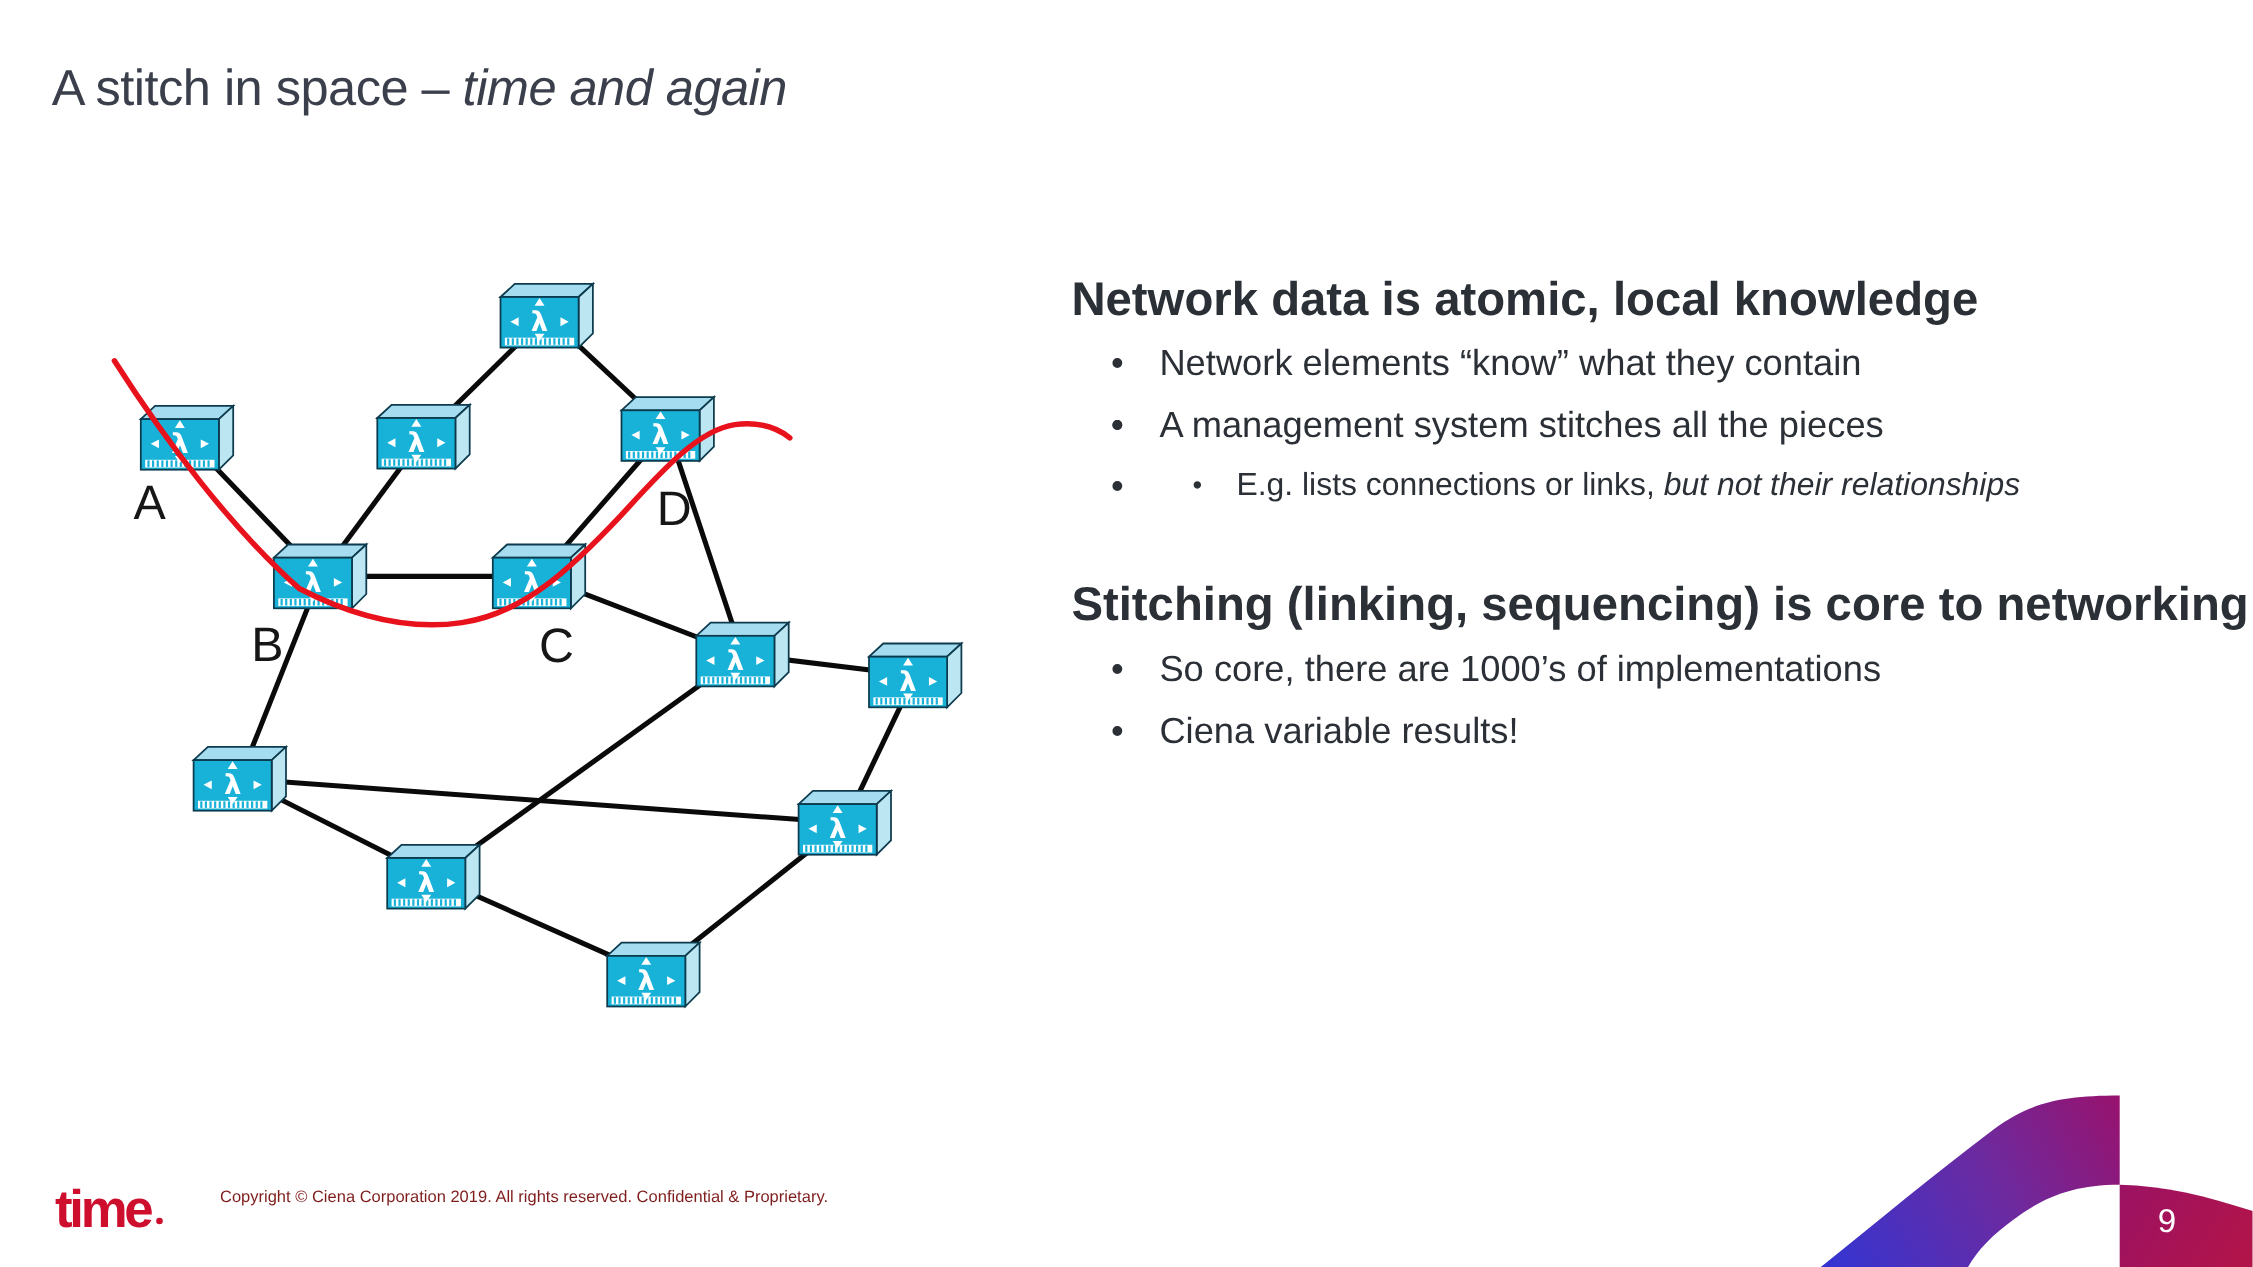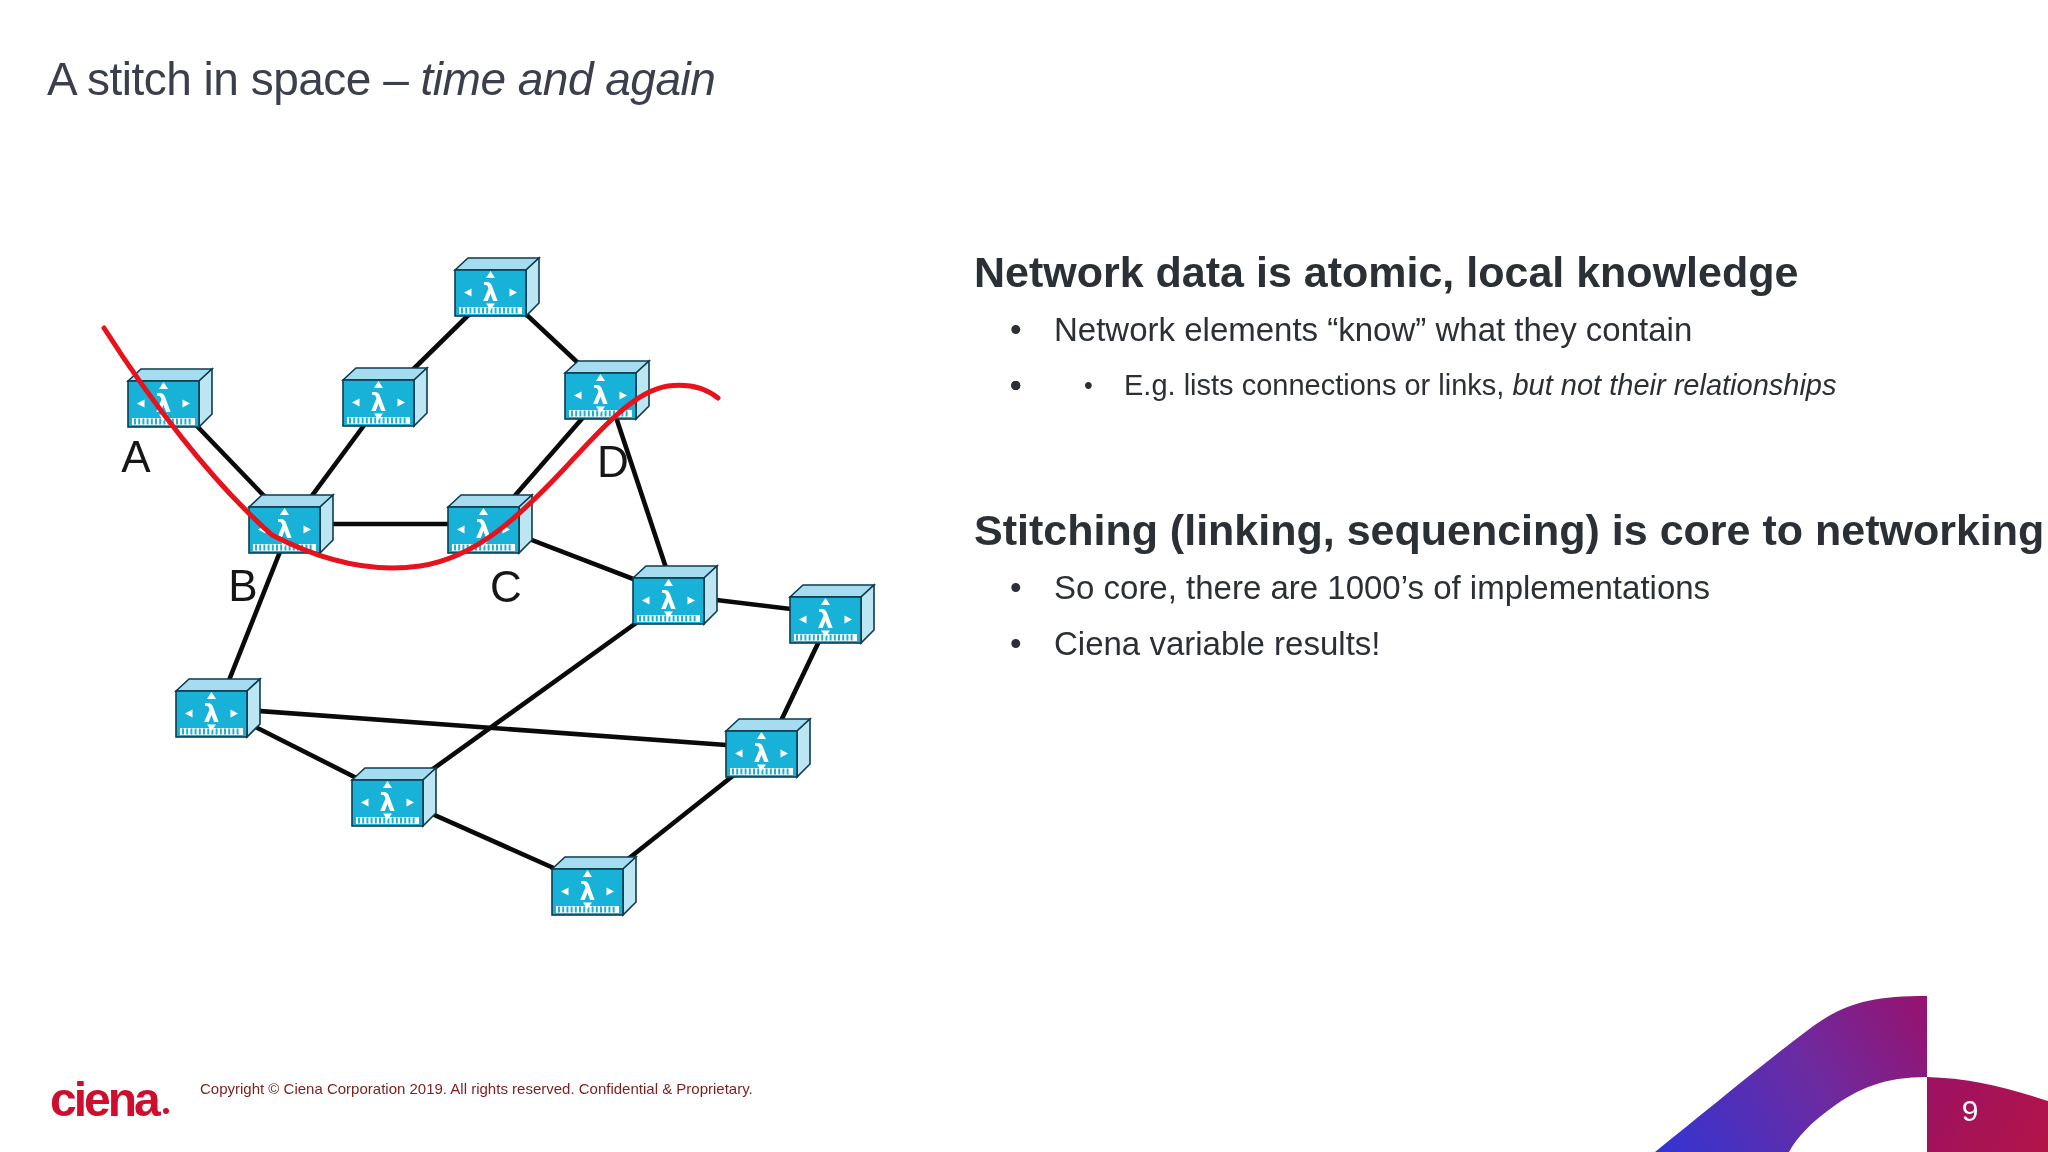--- a/index.html
+++ b/index.html
@@ -19,21 +19,21 @@
     font-family:"Liberation Sans",sans-serif;
   }
   .title{
     position:absolute;left:47px;top:52px;font-size:46px;color:var(--title-color);
     letter-spacing:-0.5px;white-space:nowrap;
   }
   .it{font-style:italic}
   #diagram-svg{position:absolute;left:0;top:0;width:950px;height:980px}
   .rcol{position:absolute;left:974px;top:250px;width:1066px;color:var(--body-color)}
   .rcol h3{font-size:43px;font-weight:bold;margin:0;line-height:44px;white-space:nowrap}
-  .rcol h3.h2{margin-top:96px}
+  .rcol h3.h2{margin-top:60px}
   ul.l1{list-style:none;margin:8px 0 0 0;padding:0}
   ul.l1 li{position:relative;font-size:33px;line-height:56px;padding-left:80px;white-space:nowrap}
   ul.l1 .bl{position:absolute;left:36px}
   ul.sub{list-style:none;margin:0;padding:0}
   ul.sub li{position:relative;font-size:29px;line-height:54px;padding-left:150px;white-space:nowrap}
   ul.sub .bl{position:absolute;left:110px;font-size:25px}
   .footer-logo{
     position:absolute;left:50px;top:1076px;font-size:48px;font-weight:bold;
     color:var(--logo-color);letter-spacing:-3px;line-height:48px;
   }
@@ -399,34 +399,34 @@
     <text x="243" y="601" text-anchor="middle" font-size="44" fill="#161616" font-family="Liberation Sans, sans-serif">B</text>
     <text x="506" y="602" text-anchor="middle" font-size="44" fill="#161616" font-family="Liberation Sans, sans-serif">C</text>
     <path d="M 104 328 C 150 400, 210 480, 272 535 C 330 565, 380 572, 420 566 C 475 558, 518 518, 565 468 C 600 430, 634 391, 668 386 C 692 383, 708 390, 718 398" fill="none" stroke="#e8121c" stroke-width="5" stroke-linecap="round"></path>
   </svg>
 
 <div class="rcol">
   <h3>Network data is atomic, local knowledge</h3>
   <ul class="l1">
     <li><span class="bl">•</span><span>Network elements “know” what they contain</span></li>
     <li><span class="bl">•</span></li>
-    <li><span class="bl">•</span></li>
+    <li><span class="bl">•</span><span>A management system stitches all the pieces</span></li>
     <li><span class="bl">•</span></li>
   </ul>
   <ul class="sub">
     <li><span class="bl">•</span><span>E.g. lists connections or links, </span><span class="it">but not their relationships</span></li>
   </ul>
   <h3 class="h2">Stitching (linking, sequencing) is core to networking</h3>
   <ul class="l1">
     <li><span class="bl">•</span><span>So core, there are 1000’s of implementations</span></li>
     <li><span class="bl">•</span><span>Ciena variable results!</span></li>
   </ul>
 </div>
 
-<div class="footer-logo"><span>ciena</span><span class="logo-dot"></span></div>
+<div class="footer-logo"><span>time</span><span class="logo-dot"></span></div>
 <div class="copyright">Copyright © Ciena Corporation 2019. All rights reserved. Confidential &amp; Proprietary.</div>
 
 <svg id="corner-svg" viewBox="1648 992 400 160">
   <defs>
     <linearGradient id="gBand" gradientUnits="userSpaceOnUse" x1="1668" y1="1150" x2="1930" y2="1000">
       <stop offset="0" style="stop-color:var(--band-start)"></stop>
       <stop offset="0.55" style="stop-color:var(--band-mid)"></stop>
       <stop offset="1" style="stop-color:var(--band-end)"></stop>
     </linearGradient>
     <linearGradient id="gBlock" gradientUnits="userSpaceOnUse" x1="1927" y1="1080" x2="2048" y2="1152">

